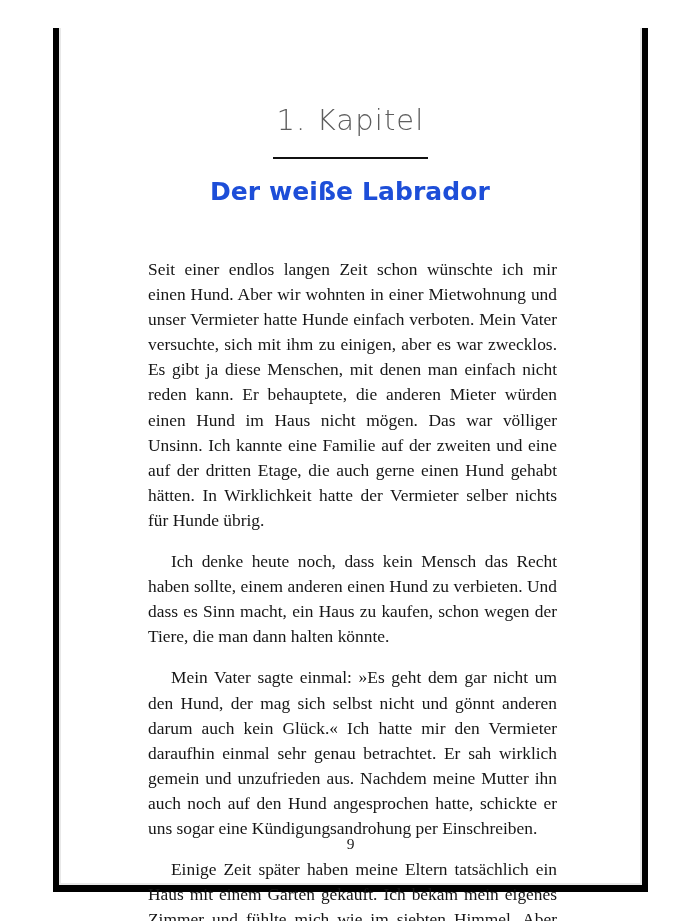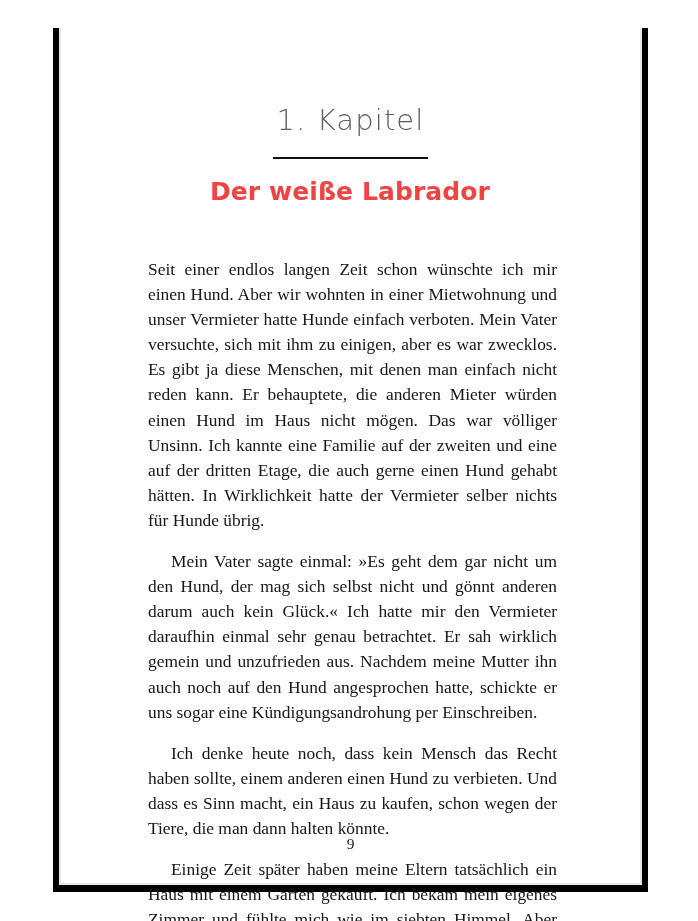--- a/index.html
+++ b/index.html
@@ -73,21 +73,21 @@
     height: 2px;
     background: #111111;
     margin: 22px auto 0 auto;
     border: 0;
   }
   .chapter-title {
     font-family: "DejaVu Sans", "Liberation Sans", sans-serif;
     font-weight: 700;
     font-size: 25px;
     letter-spacing: 0.1px;
-    color: #ef4444;
+    color: #1d4ed8;
     line-height: 1.1;
     margin: 19px 1px 0 0;
     display: block;
   }
 
   
   .body-text {
     position: absolute;
     left: 73px;            
     top: 213px;            
@@ -131,22 +131,22 @@
   <div class="page-content">
 
     <div class="chapter-header">
       <span class="chapter-eyebrow">1. Kapitel</span>
       <hr class="chapter-rule">
       <h1 class="chapter-title">Der weiße Labrador</h1>
     </div>
 
     <div class="body-text">
       <p class="no-indent">Seit einer endlos langen Zeit schon wünschte ich mir einen Hund. Aber wir wohnten in einer Mietwohnung und unser Vermieter hatte Hunde einfach verboten. Mein Vater versuchte, sich mit ihm zu einigen, aber es war zwecklos. Es gibt ja diese Menschen, mit denen man einfach nicht reden kann. Er behauptete, die anderen Mieter würden einen Hund im Haus nicht mögen. Das war völliger Unsinn. Ich kannte eine Familie auf der zweiten und eine auf der dritten Etage, die auch gerne einen Hund gehabt hätten. In Wirklichkeit hatte der Vermieter selber nichts für Hunde übrig.</p>
+      <p>Ich denke heute noch, dass kein Mensch das Recht haben sollte, einem anderen einen Hund zu verbieten. Und dass es Sinn macht, ein Haus zu kaufen, schon wegen der Tiere, die man dann halten könnte.</p>
       <p>Mein Vater sagte einmal: »Es geht dem gar nicht um den Hund, der mag sich selbst nicht und gönnt anderen darum auch kein Glück.« Ich hatte mir den Vermieter daraufhin einmal sehr genau betrachtet. Er sah wirklich gemein und unzufrieden aus. Nachdem meine Mutter ihn auch noch auf den Hund angesprochen hatte, schickte er uns sogar eine Kündigungsandrohung per Einschreiben.</p>
-      <p>Ich denke heute noch, dass kein Mensch das Recht haben sollte, einem anderen einen Hund zu verbieten. Und dass es Sinn macht, ein Haus zu kaufen, schon wegen der Tiere, die man dann halten könnte.</p>
       <p>Einige Zeit später haben meine Eltern tatsächlich ein Haus mit einem Garten gekauft. Ich bekam mein eigenes Zimmer und fühlte mich wie im siebten Himmel. Aber meine Eltern sahen nicht so glücklich aus. Alles war wohl teurer geworden als geplant. Und ich hatte natürlich mit­bekommen, dass Geld nun sehr knapp war. Deshalb beschloss ich, einige Wochen lang meinen Traum für mich zu behalten. Aber ich wünschte mir nichts sehnlicher als einen Hund.</p>
     </div>
 
     <div class="folio">
       <span>9</span>
     </div>
 
   </div>
 </div>
 

